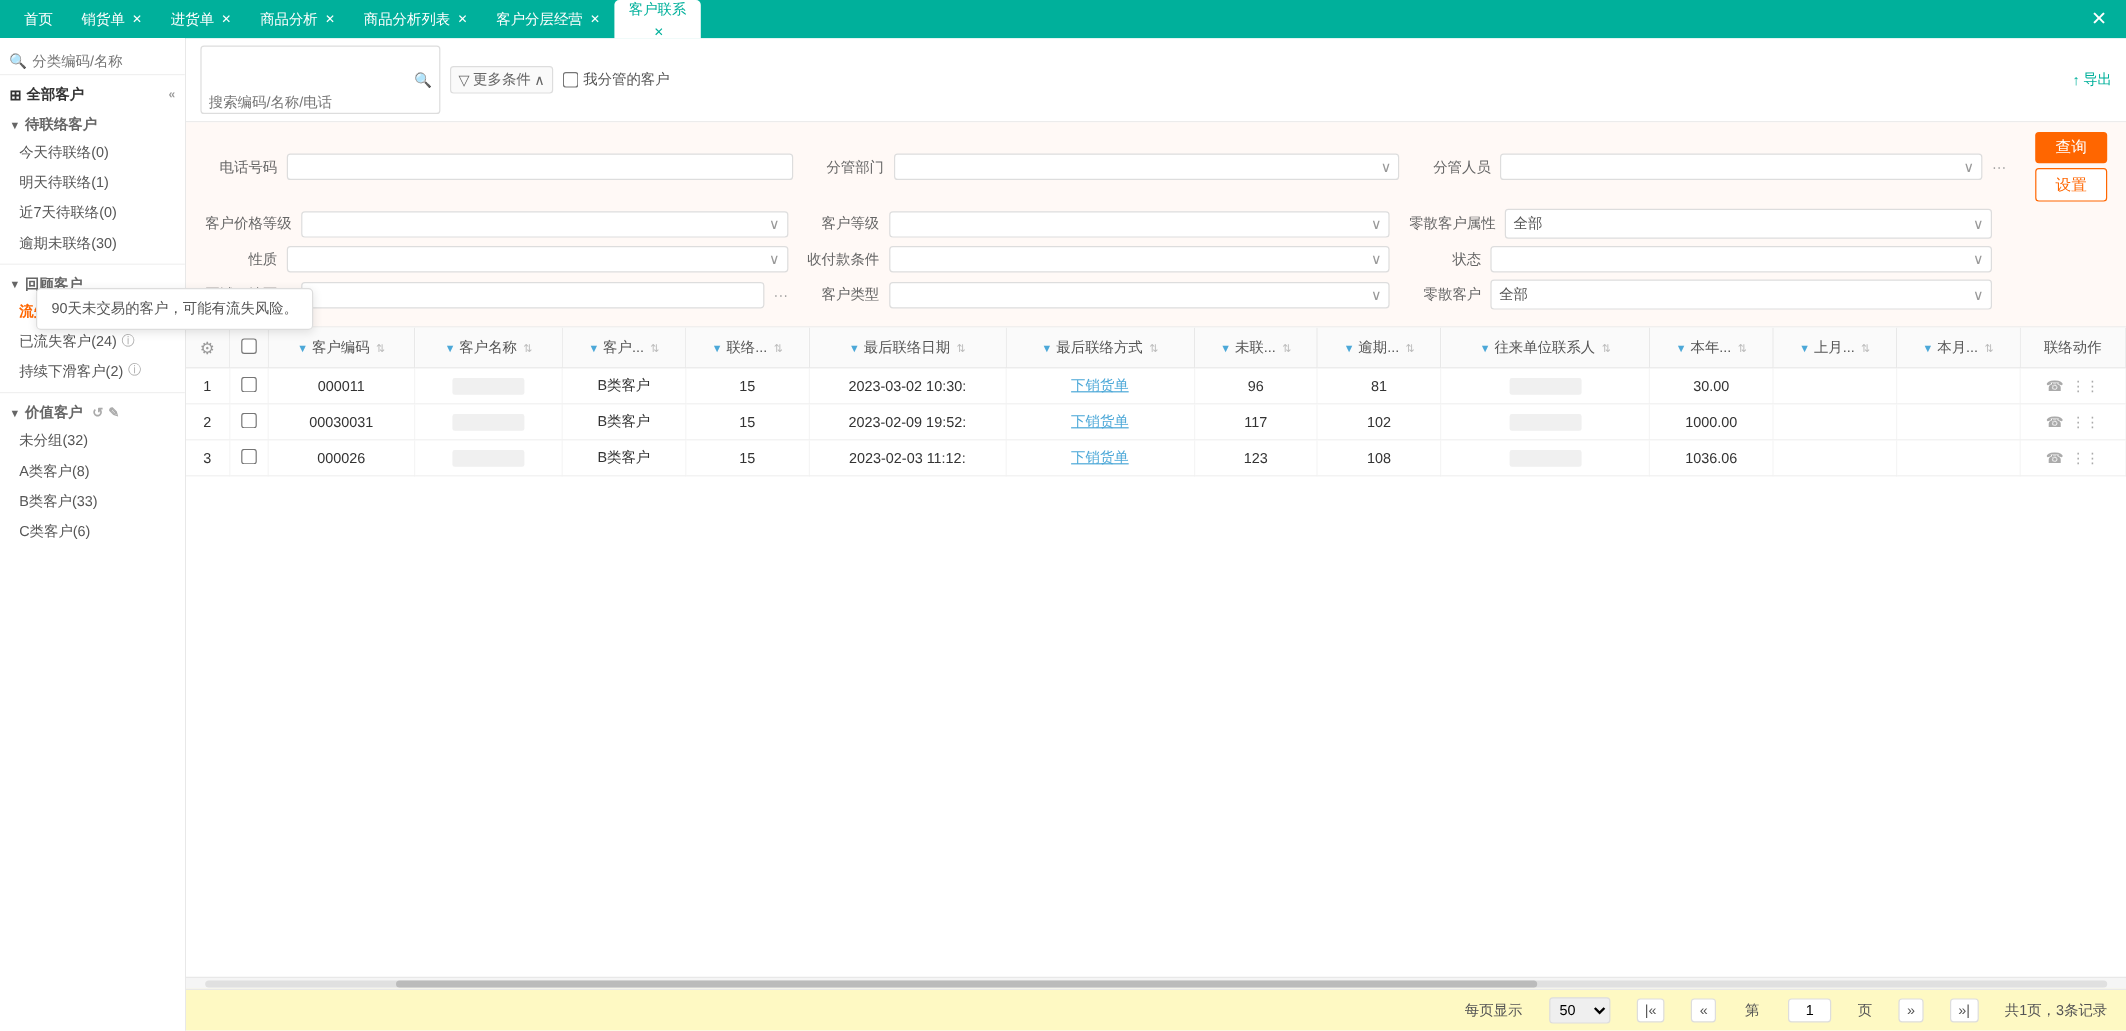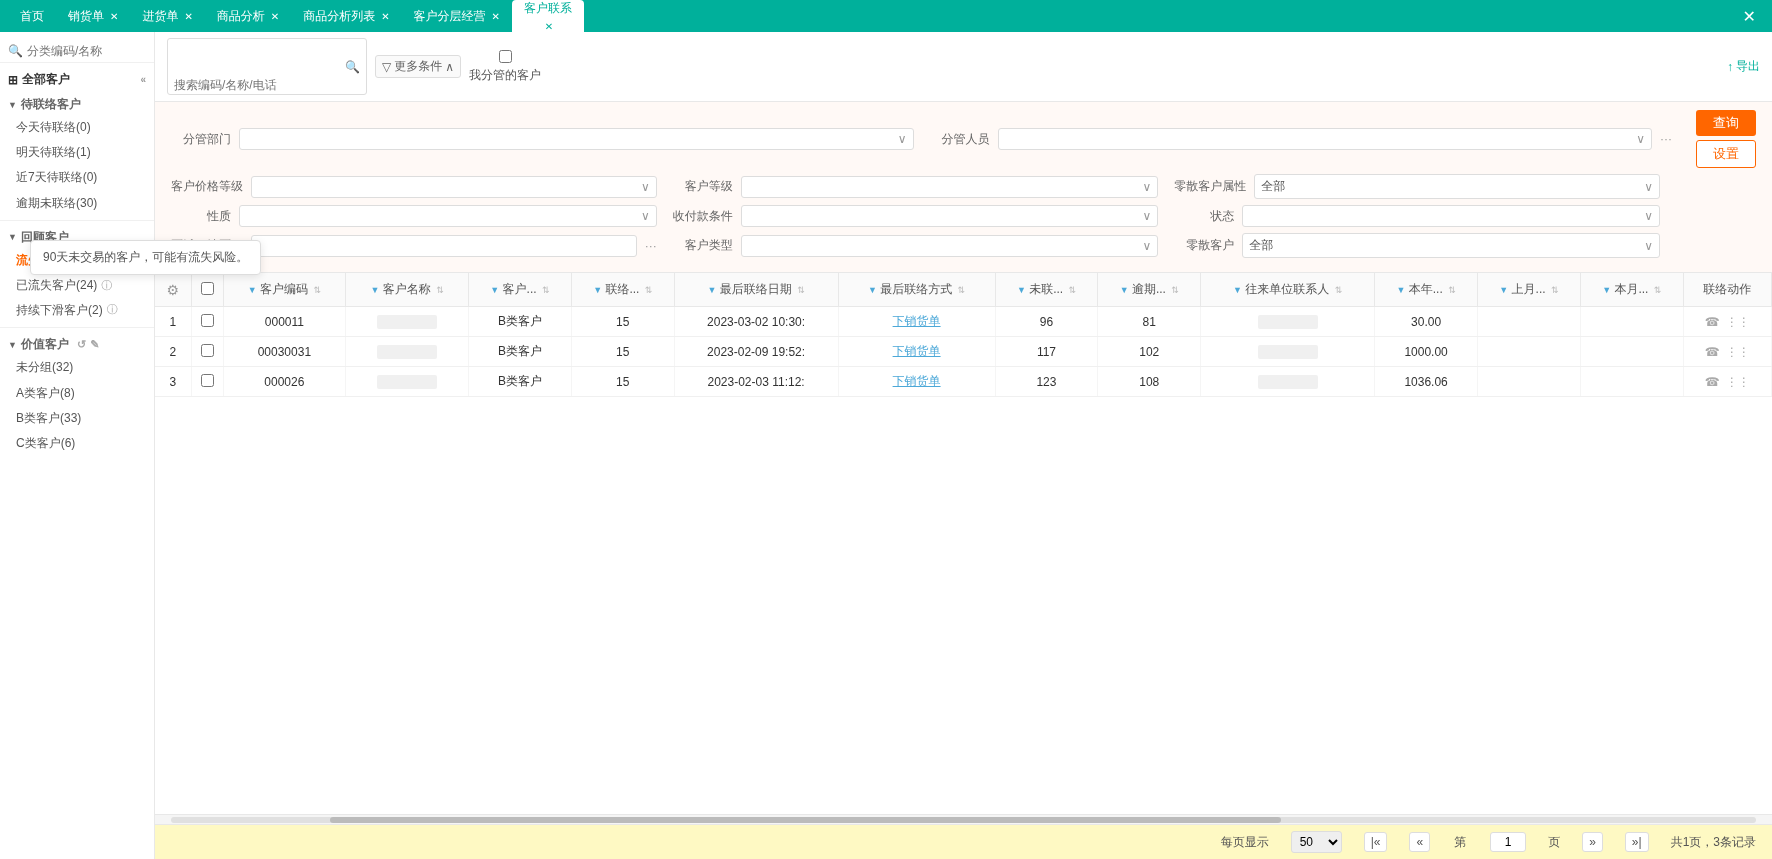--- a/index.html
+++ b/index.html
@@ -133,21 +133,20 @@
       border: 1px solid #ddd;
       border-radius: 3px;
       background: #fafafa;
     }
     .filter-checkbox {
       display: flex;
       align-items: center;
       gap: 4px;
       color: #555;
       cursor: pointer;
-      flex-direction: column;
     }
     .export-btn {
       margin-left: auto;
       display: flex;
       align-items: center;
       gap: 3px;
       color: #00b09b;
       cursor: pointer;
       font-size: 12px;
     }
@@ -468,20 +467,24 @@
       </div>
       <div class="export-btn">
         <span>↑</span>
         <span>导出</span>
       </div>
     </div>
 
     <div class="advanced-filter">
 
       <div class="filter-row">
+        <div class="filter-field">
+          <span class="filter-label">电话号码</span>
+          <input class="filter-input" style="flex: 2 1 0%;">
+        </div>
         <div class="filter-field">
           <span class="filter-label">分管部门</span>
           <div class="filter-select" style="flex:2;">
             <span></span>
             <span>∨</span>
           </div>
         </div>
         <div class="filter-field">
           <span class="filter-label">分管人员</span>
           <div class="filter-select" style="flex:2;">

